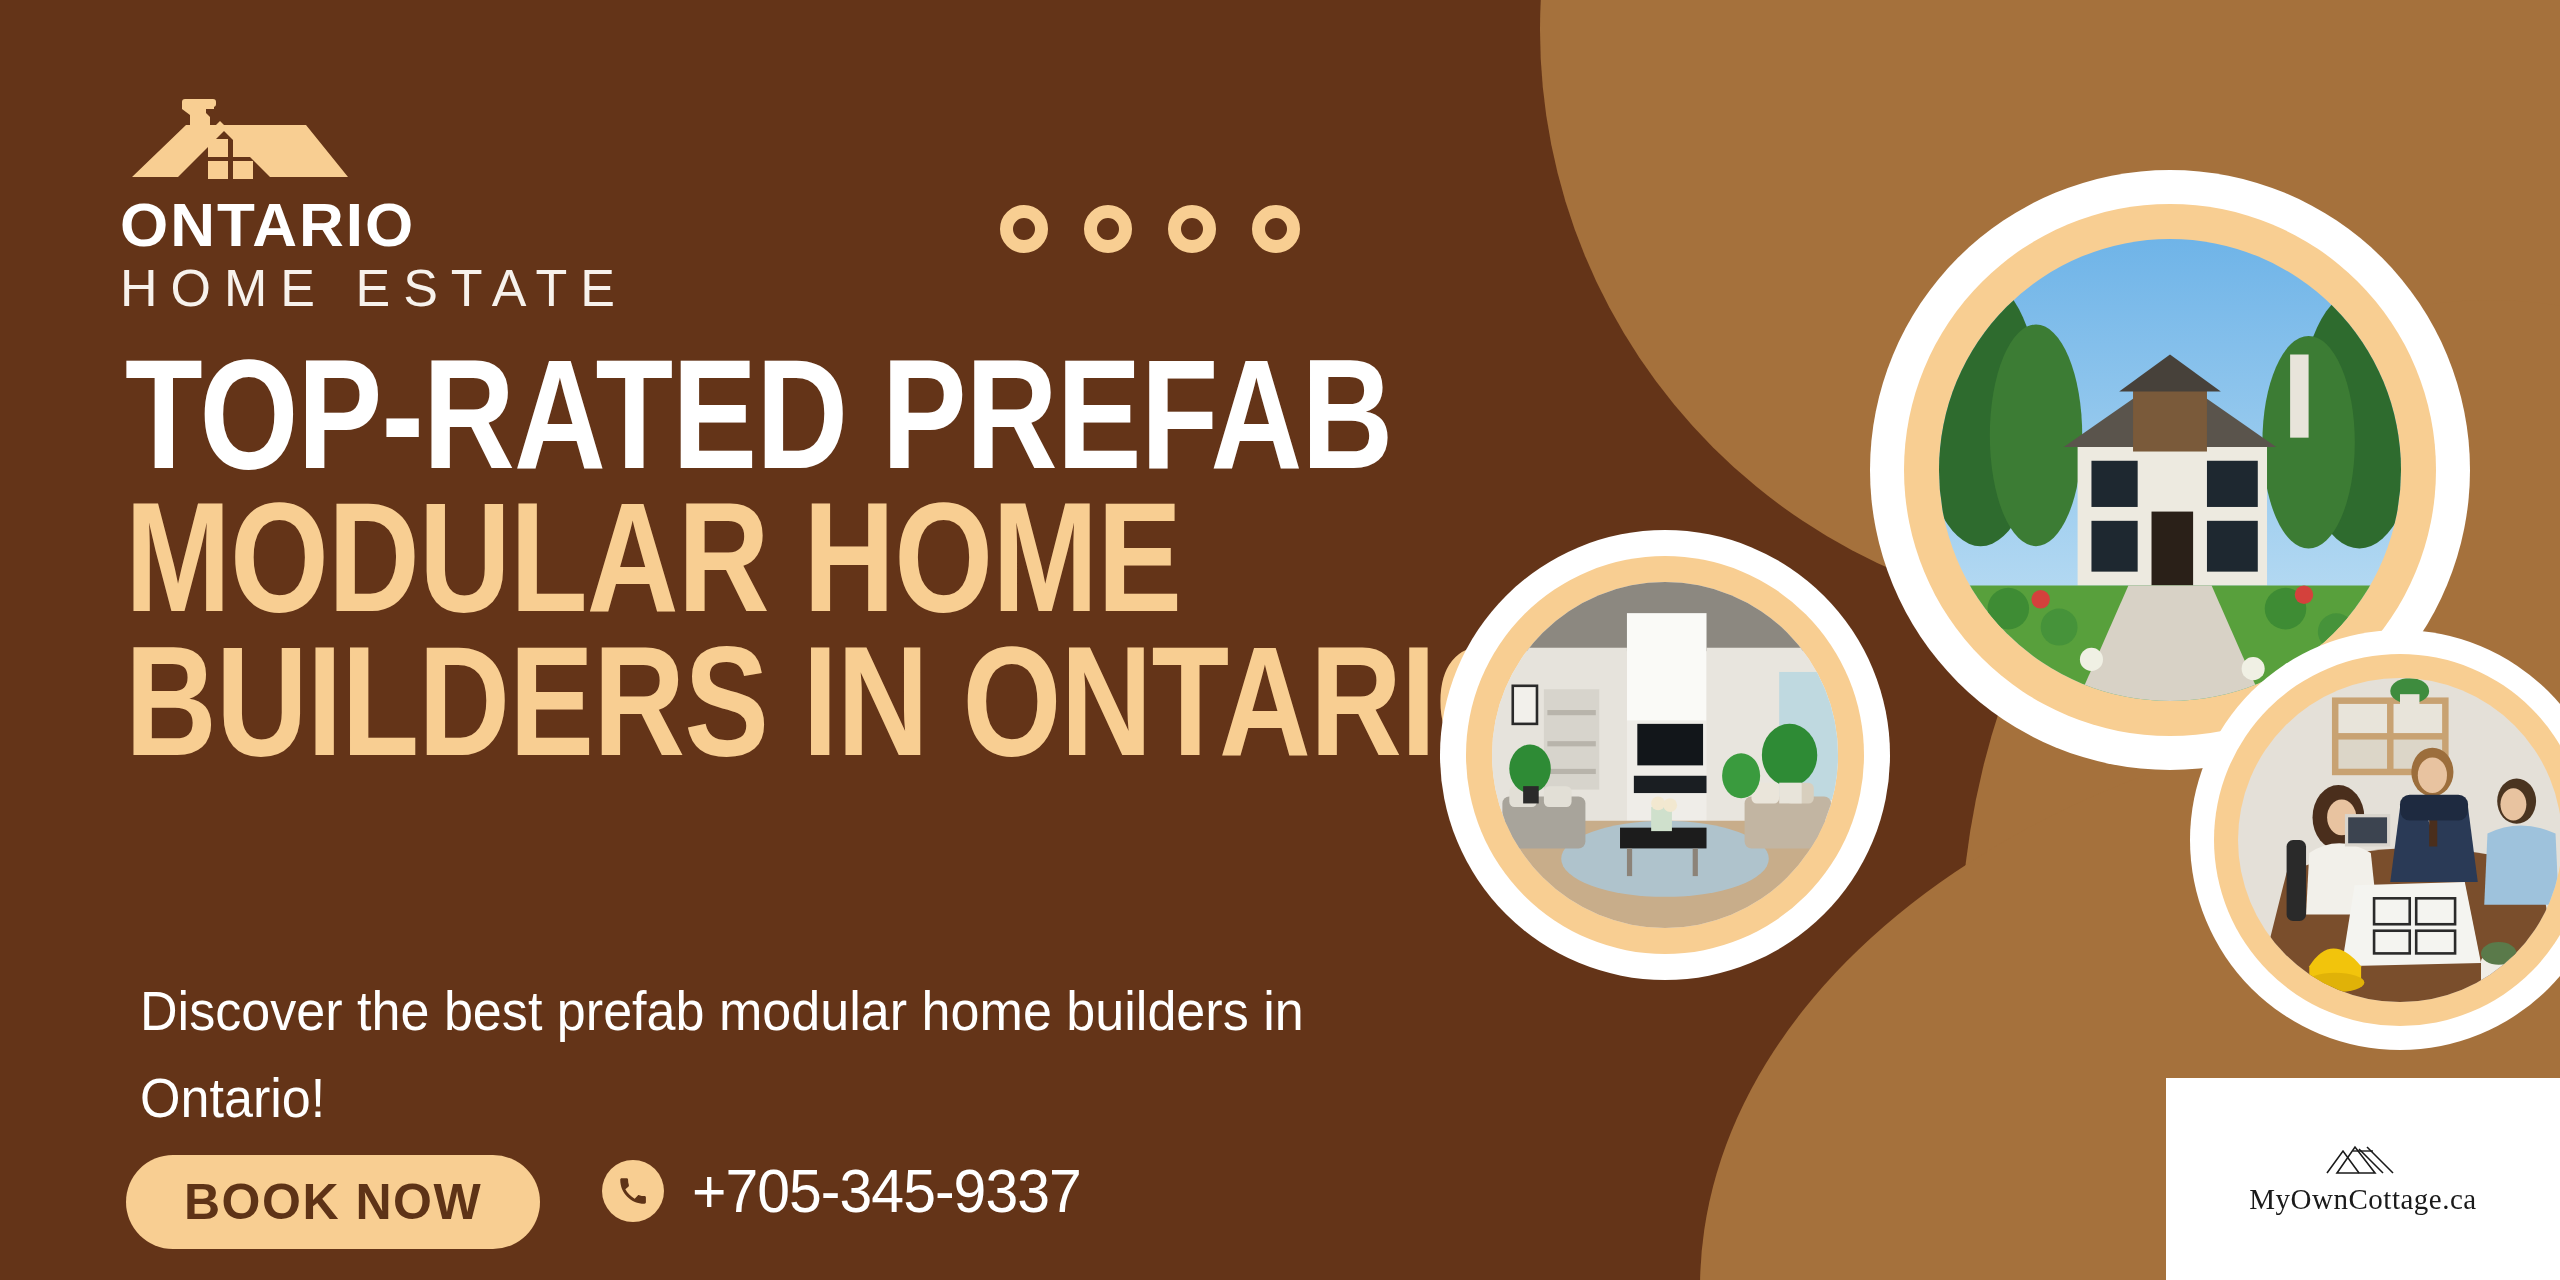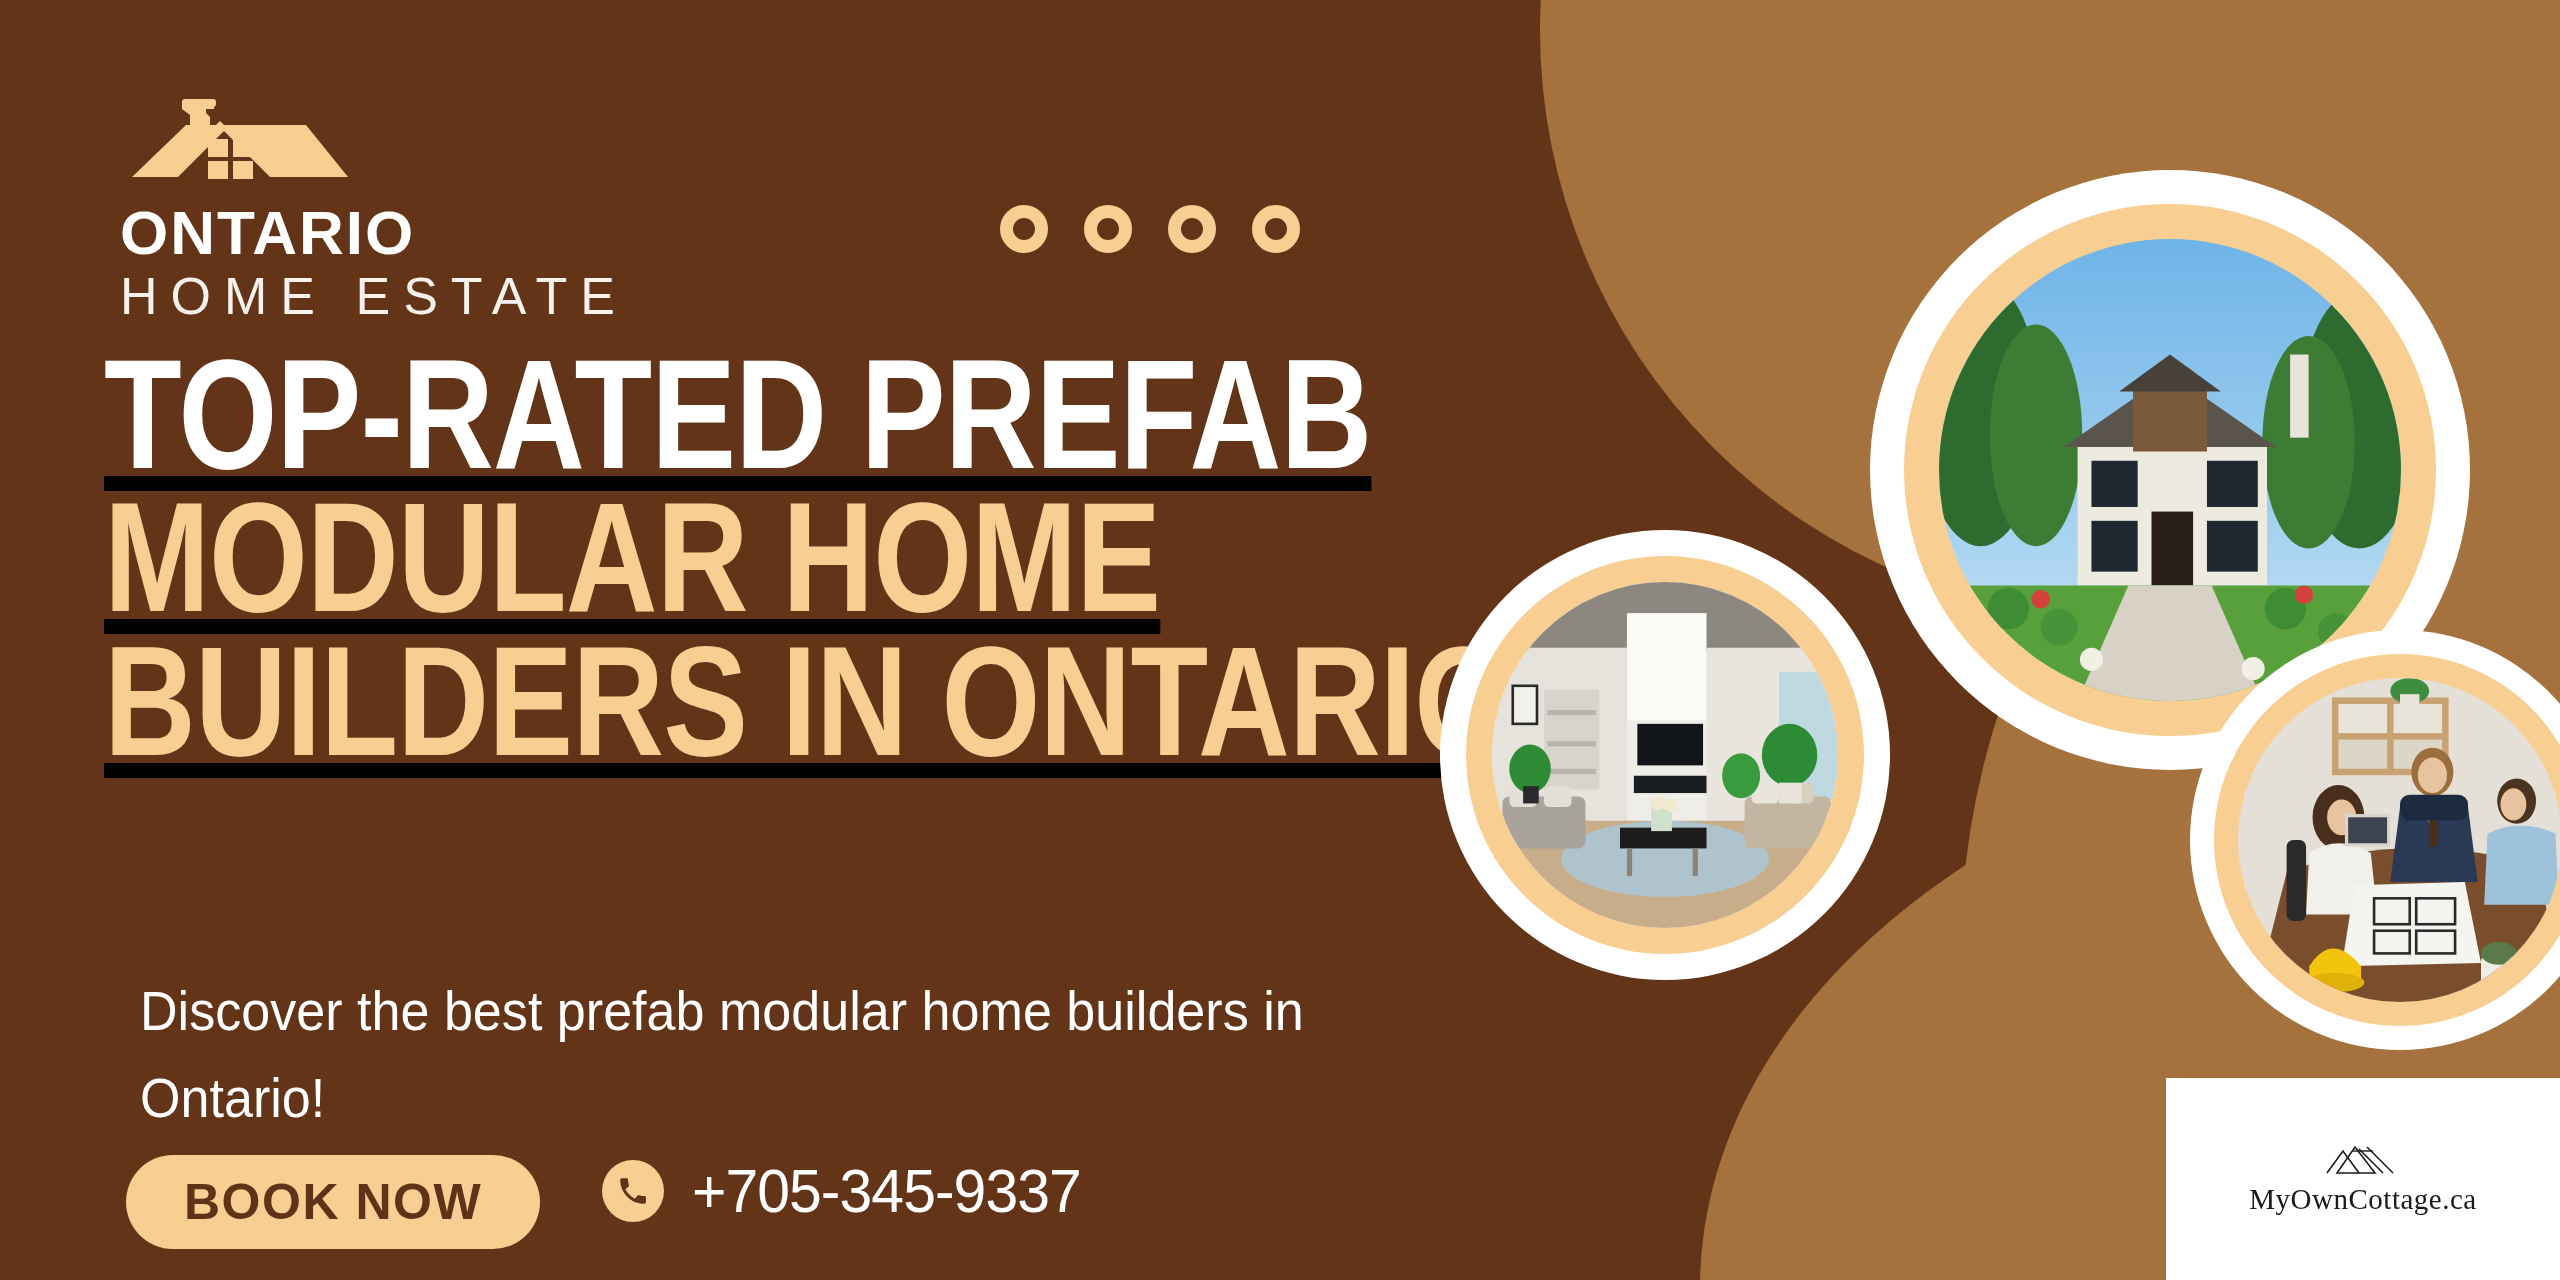--- a/index.html
+++ b/index.html
@@ -34,38 +34,38 @@
     left:1700px; top:700px;
     background:#A5713C;
     border-radius:58% 42% 0 0 / 60% 55% 0 0;
   }
 
   
   .logo-block { position:absolute; left:120px; top:95px; }
   .logo-icon { width:230px; height:95px; display:block; }
   .logo-ontario {
     font-size:62px; font-weight:bold; color:#ffffff;
-    letter-spacing:2px; line-height:1; margin-top:12px;
+    letter-spacing:2px; line-height:1; margin-top:4px;
     font-family:"Liberation Sans", sans-serif;
   }
   .logo-realestate {
     font-size:52px; font-weight:400; color:#F7F2EC;
     letter-spacing:13px; line-height:1.1; margin-top:4px;
     font-family:"Liberation Sans", sans-serif;
   }
 
   
   .dots { position:absolute; left:1000px; top:205px; display:flex; gap:36px; }
   .dot {
     width:48px; height:48px; border-radius:50%;
     border:13px solid #F8CE92; background:transparent;
   }
 
   
-  .headline { position:absolute; left:104px; top:348px; width:1420px;text-decoration:underline; }
+  .headline { position:absolute; left:125px; top:348px; width:1420px; }
   .hl {
     font-family:"Liberation Sans Narrow","Liberation Sans", sans-serif;
     font-weight:bold;
     font-stretch:condensed;
     line-height:0.86;
     letter-spacing:-1px;
     transform:scaleX(0.82);
     transform-origin:left center;
     white-space:nowrap;
   }

